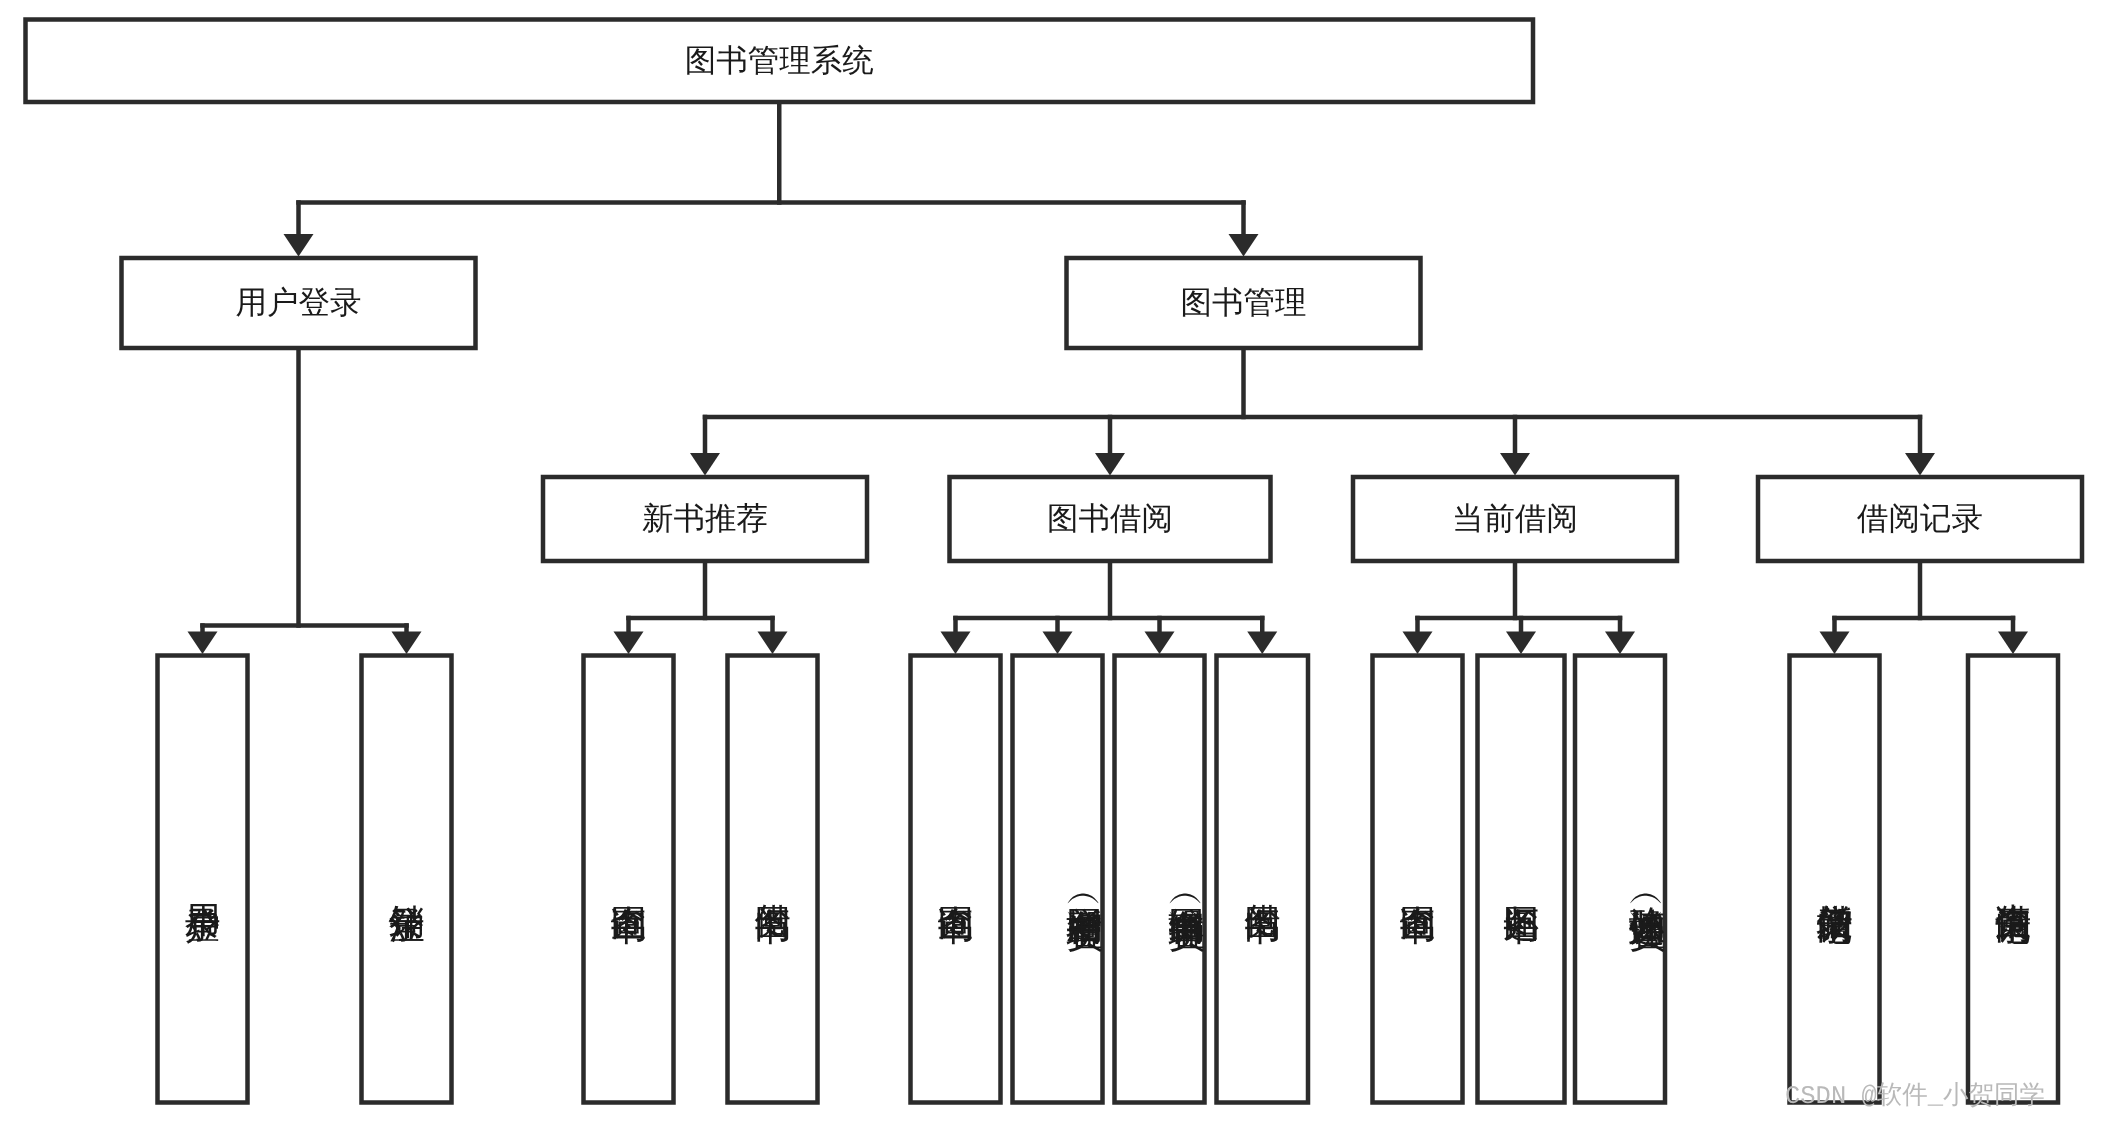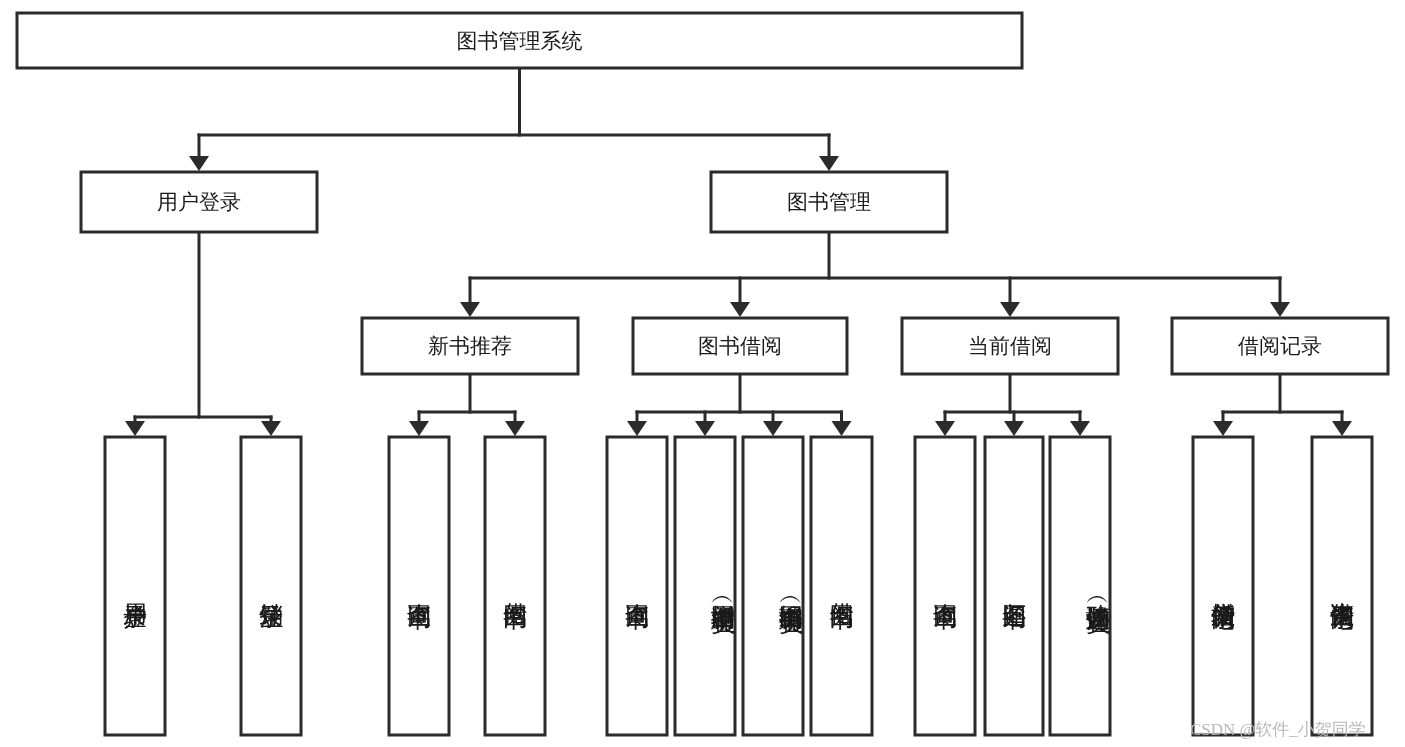--- a/index.html
+++ b/index.html
@@ -61,21 +61,21 @@
     align-items: flex-start;
     justify-content: center;
     white-space: nowrap;
     pointer-events: none;
   }
   .leaf-label.centered {
     align-items: center;
   }
   .watermark {
     position: absolute;
-    font-family: Liberation Serif, serif;
+    font-family: Liberation Mono, monospace;
     font-size: 17px;
     color: #b9b9b9;
     white-space: nowrap;
   }
 </style>
 </head>
 <body>
 
 <div id="diagram-root">
   <svg class="tree-canvas" viewBox="0 0 1405 747">

